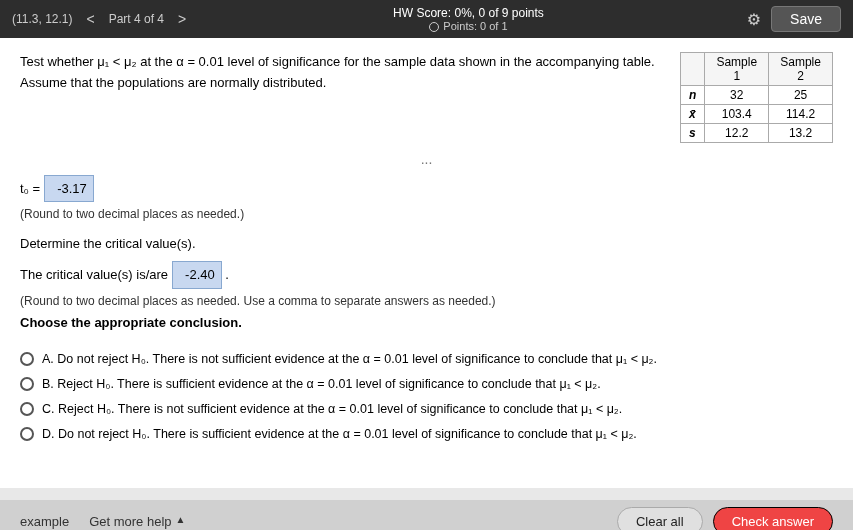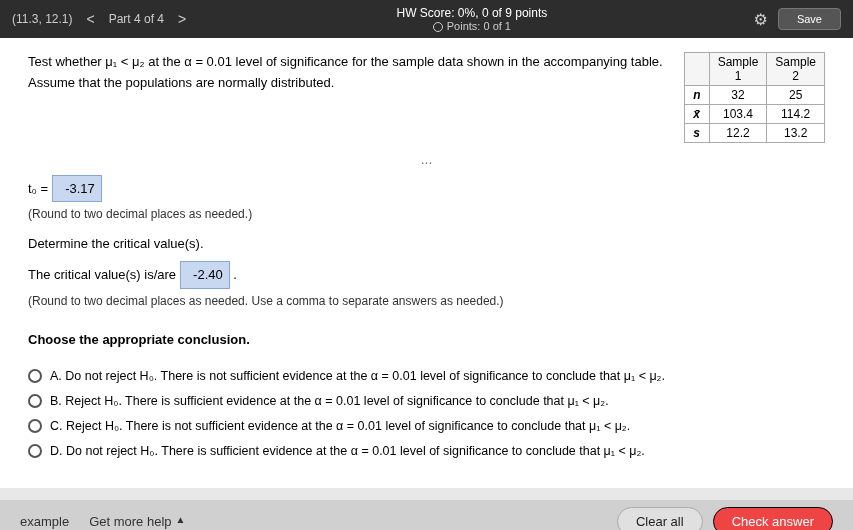--- a/index.html
+++ b/index.html
@@ -64,42 +64,42 @@
       align-items: center;
       gap: 10px;
     }
 
     .save-btn {
       background: #555;
       border: 1px solid #777;
       color: white;
       padding: 4px 18px;
       border-radius: 4px;
-      font-size: 11px;
+      font-size: 14px;
       cursor: pointer;
     }
 
     .gear-icon {
       color: #ccc;
       font-size: 16px;
     }
 
     .arrow-btn {
       background: none;
       border: none;
       color: #ccc;
       font-size: 14px;
       cursor: pointer;
       padding: 0 4px;
     }
 
     .main-content {
       background: white;
       margin: 0;
-      padding: 14px 28px;
+      padding: 14px 20px;
       height: 450px;
       overflow-y: auto;
       position: relative;
     }
 
     .question-header {
       display: flex;
       justify-content: space-between;
       margin-bottom: 8px;
     }
@@ -156,21 +156,21 @@
       text-align: right;
     }
 
     .small-note {
       font-size: 12px;
       color: #333;
       margin-top: 2px;
     }
 
     .section-label {
-      margin-top: 20px;
+      margin-top: 3px;
       font-size: 13px;
       font-weight: bold;
     }
 
     .options-section {
       margin-top: 20px;
     }
 
     .option-item {
       display: flex;

